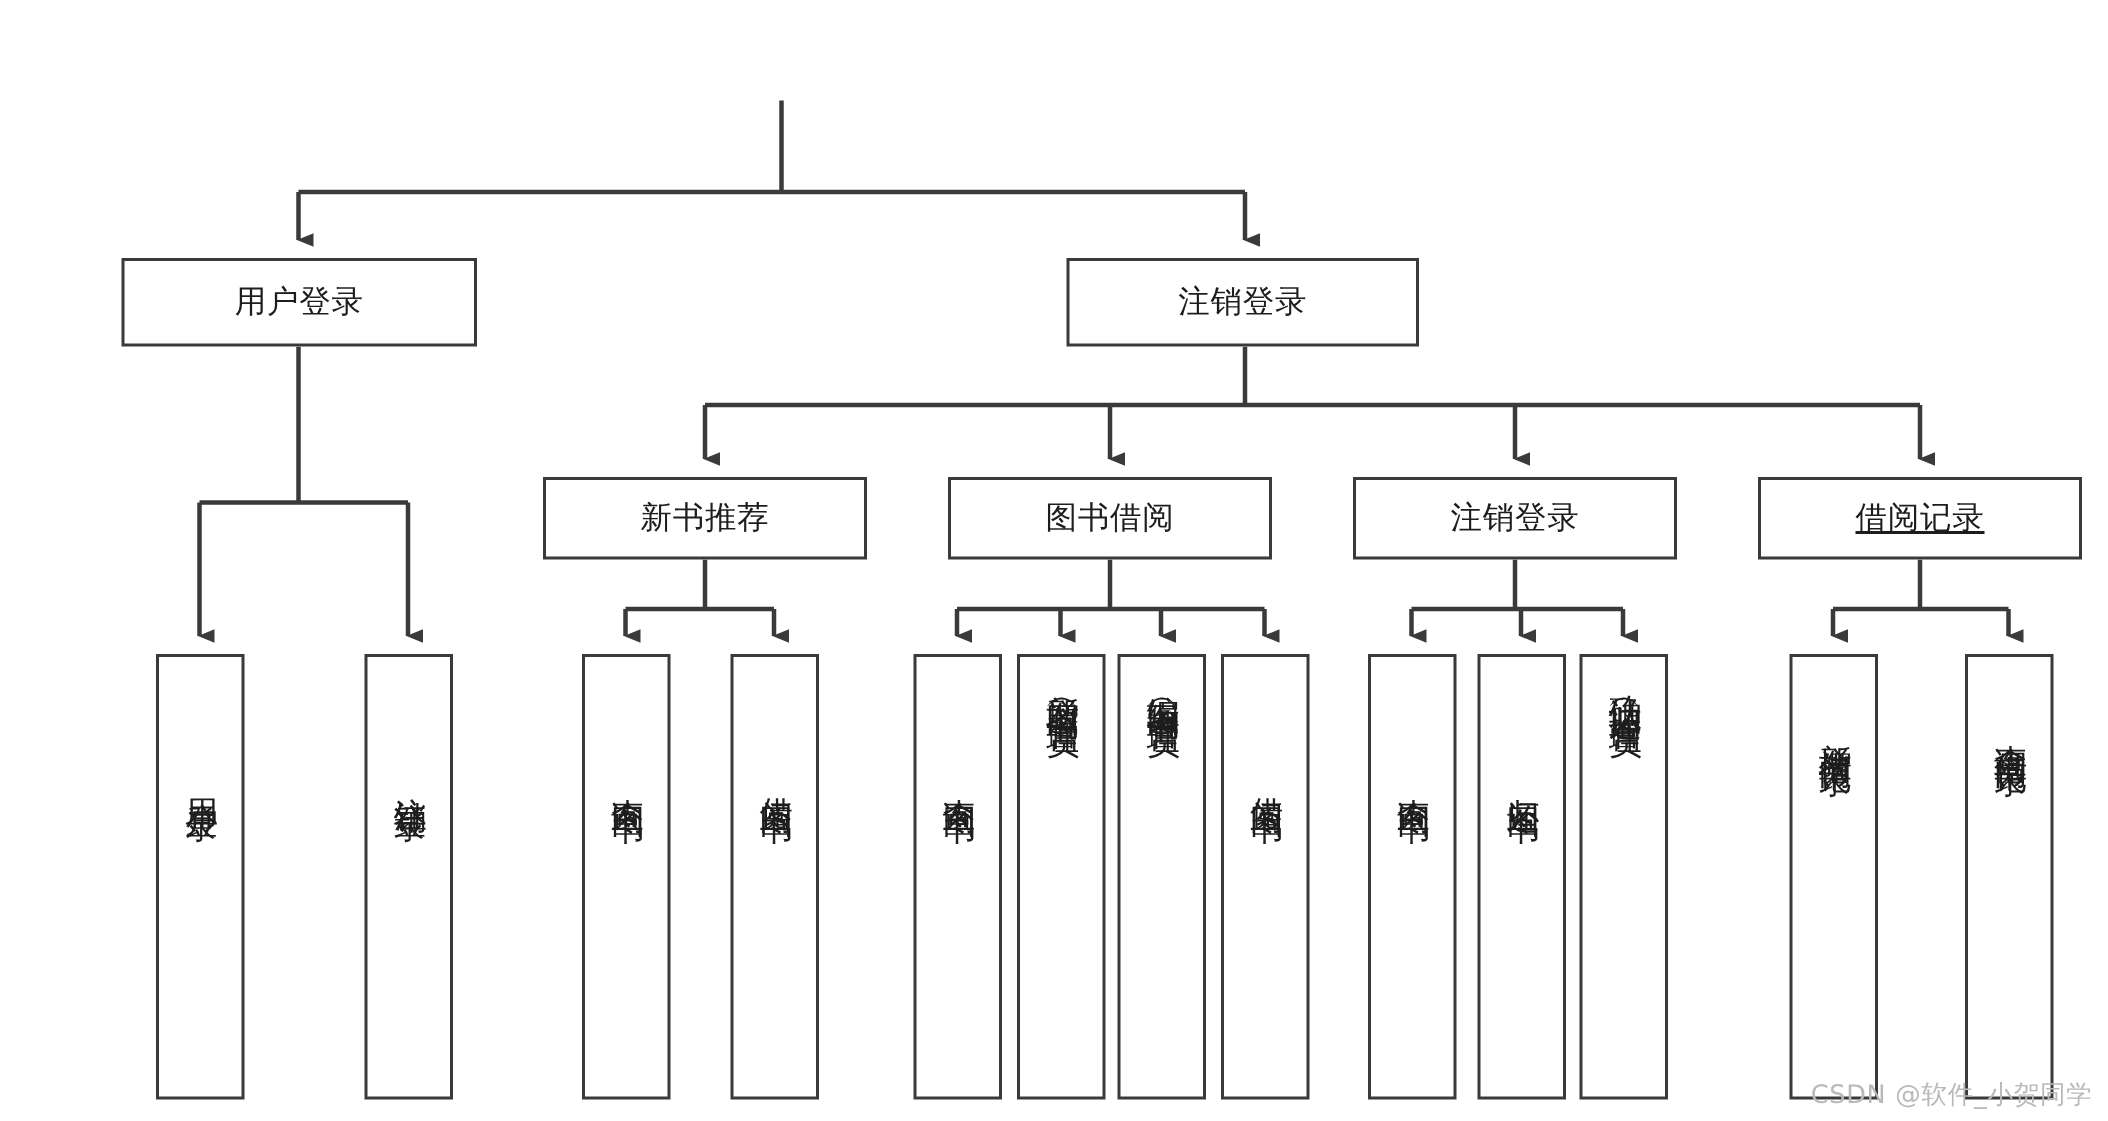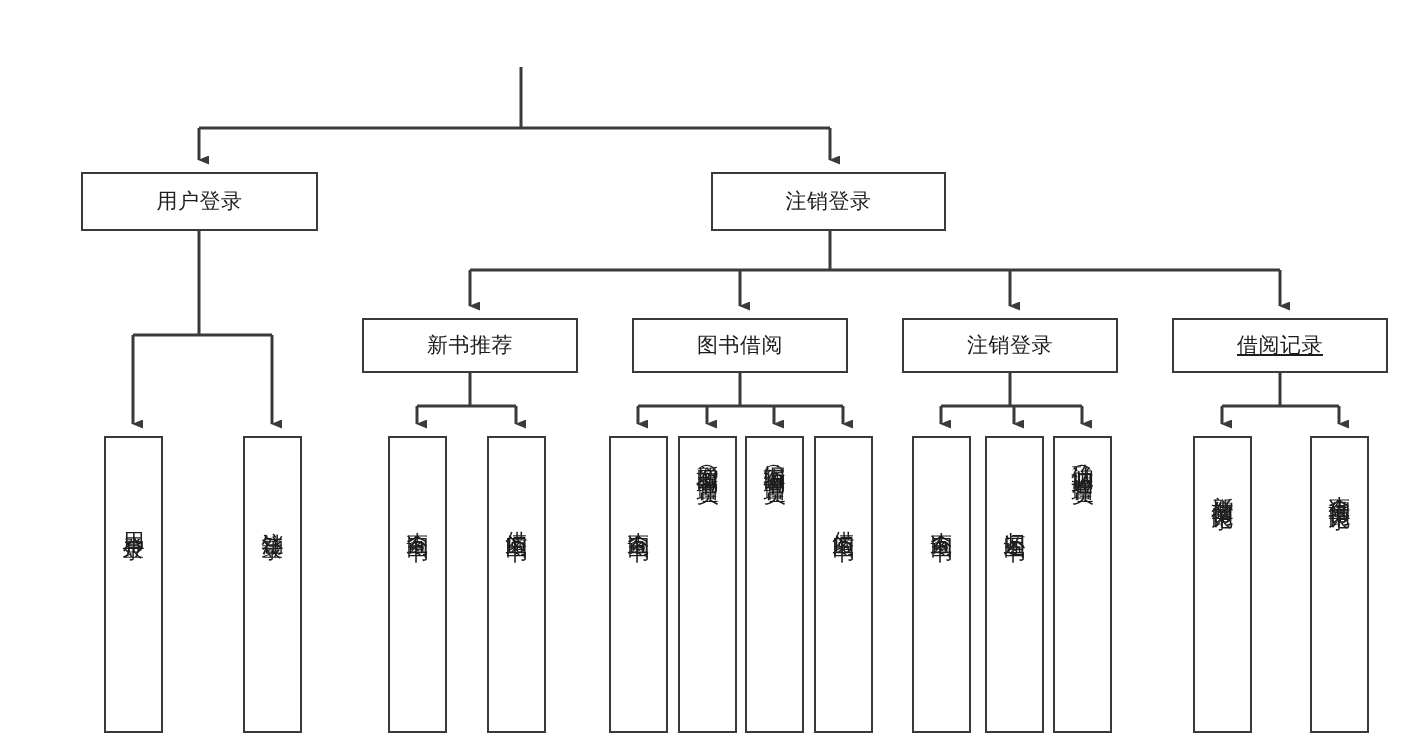--- a/index.html
+++ b/index.html
@@ -187,14 +187,15 @@
     <span class="label">确认归还（管理员）</span>
   </div>
 
   <div class="node vert" style="left:1193px; top:436px; width:59px; height:297px; padding-top:40px;">
     <span class="label">新增借阅记录</span>
   </div>
   <div class="node vert" style="left:1310px; top:436px; width:59px; height:297px; padding-top:40px;">
     <span class="label">查询借阅记录</span>
   </div>
 
+  <div class="watermark">CSDN @软件_小贺同学</div>
 
 </div>
 
 </body></html>

